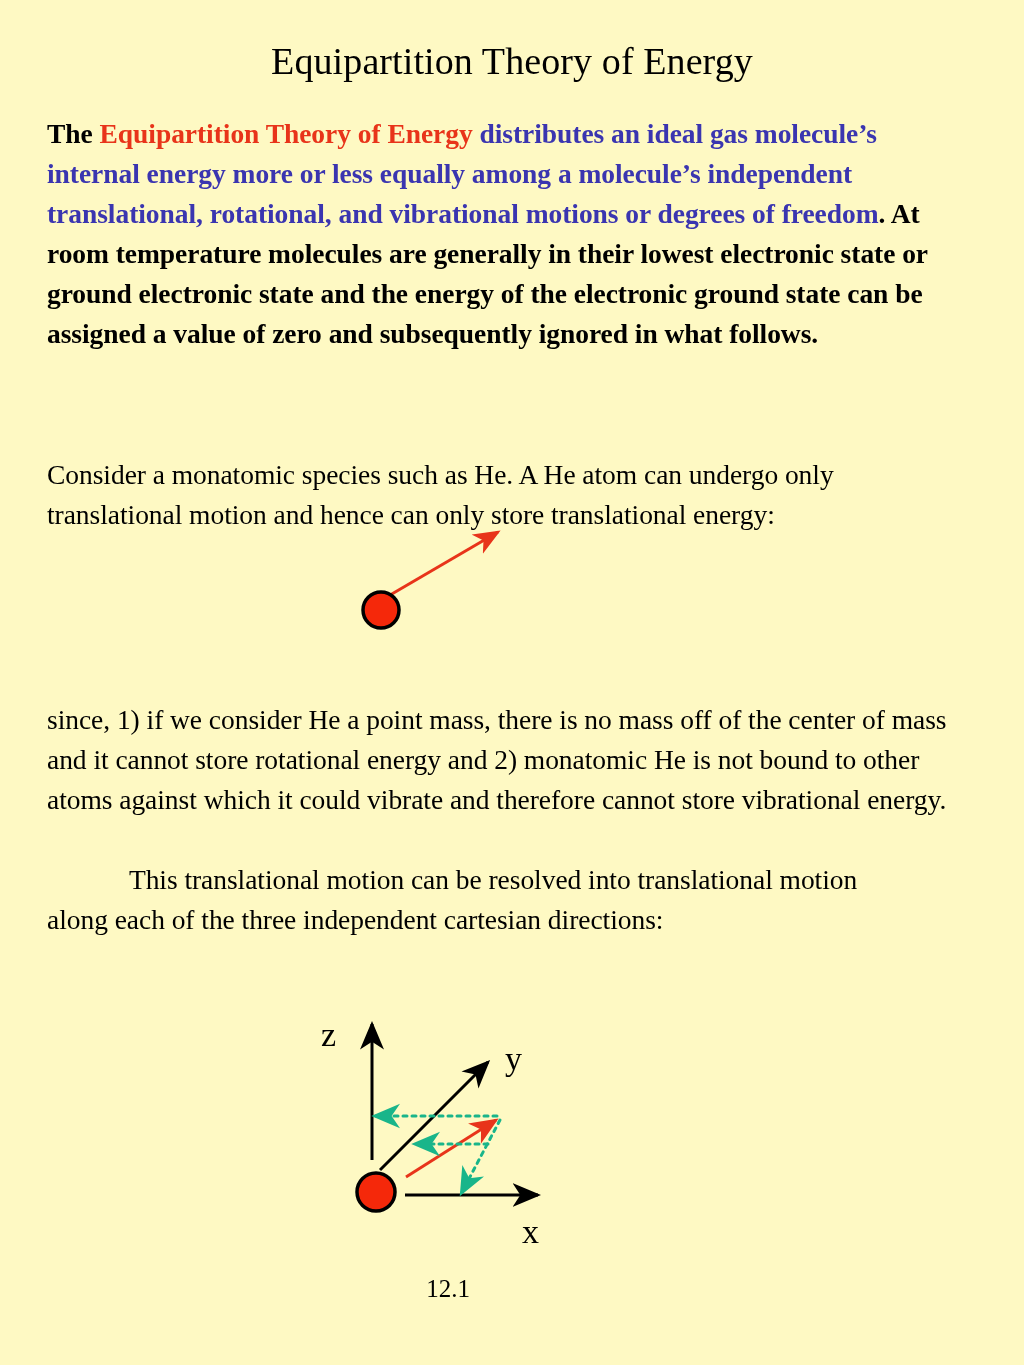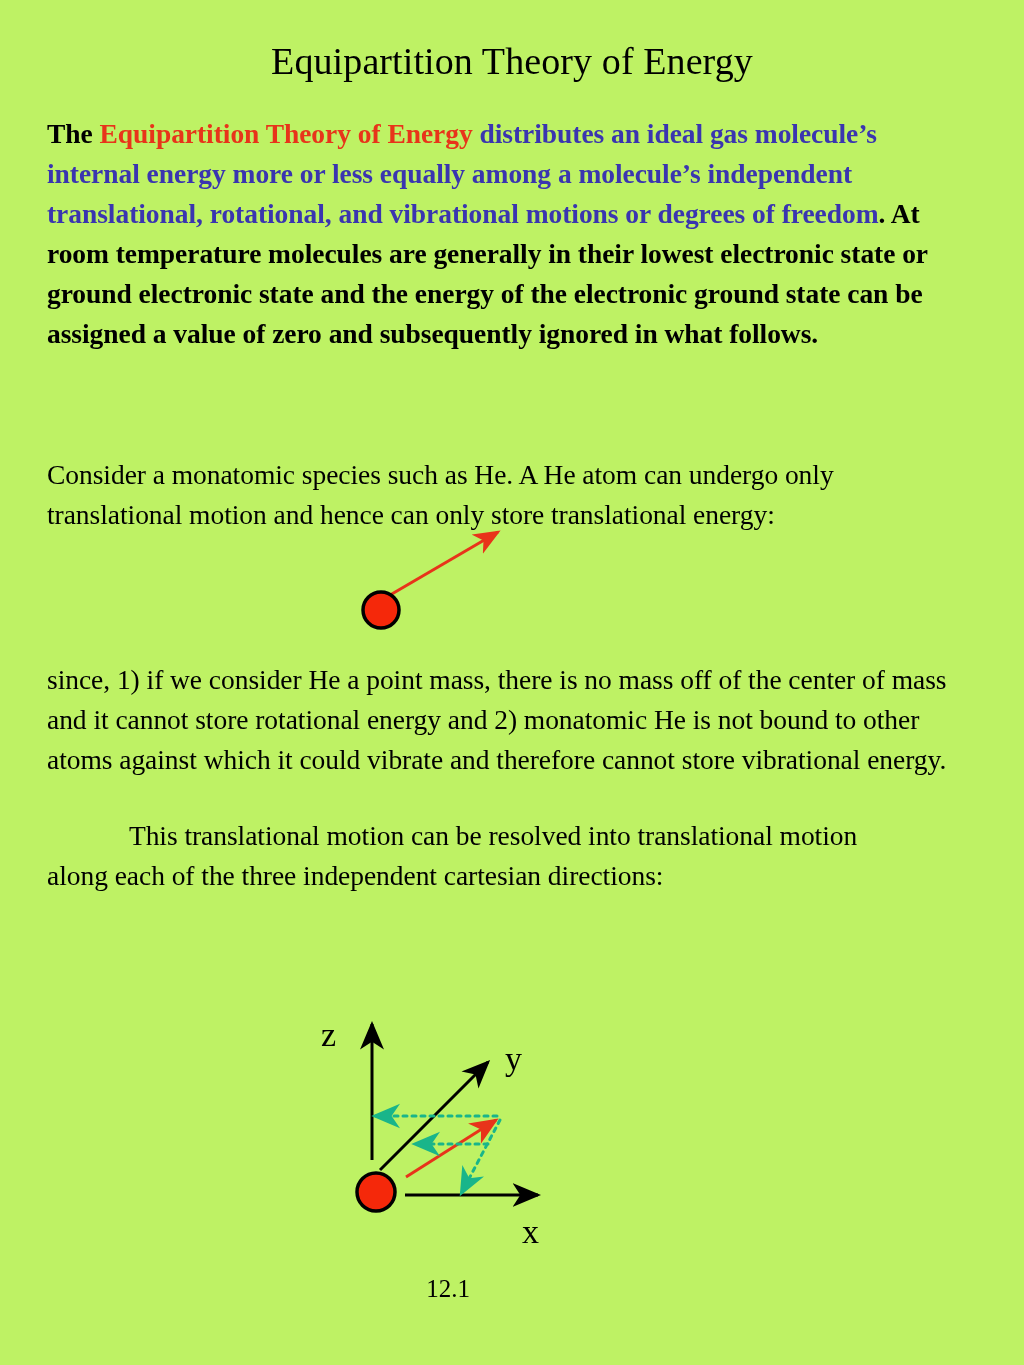--- a/index.html
+++ b/index.html
@@ -10,21 +10,21 @@
   }
   body {
     font-family: "Liberation Serif", "DejaVu Serif", serif;
     color: #000000;
   }
   #page {
     position: relative;
     width: 1024px;
     height: 1365px;
     margin: 0 auto;
-    background: #bef264;
+    background: #fef9c3;
     overflow: hidden;
   }
 
   
   .slide-title {
     position: absolute;
     left: 0;
     top: 42px;
     width: 1024px;
     text-align: center;
@@ -37,22 +37,22 @@
   
   .para {
     position: absolute;
     font-size: 27.5px;
     line-height: 40px;
     text-align: left;
     letter-spacing: -0.05px;
   }
   .p1 { left: 47px; top: 114px;  width: 912px; font-weight: bold; }
   .p2 { left: 47px; top: 444px;  width: 880px; margin-top: 11px; }
-  .p3 { left: 47px; top: 660px;  width: 900px; }
-  .p4 { left: 47px; top: 816px;  width: 830px; }
+  .p3 { left: 47px; top: 700px;  width: 900px; }
+  .p4 { left: 47px; top: 860px;  width: 830px; }
 
   .t-red  { color: #E8341A; }
   .t-blue { color: #3A35B0; }
 
   
   .figure {
     position: absolute;
   }
   .fig1 { left: 330px; top: 505px;  width: 220px; height: 145px; }
   .fig2 { left: 300px; top: 1000px; width: 300px; height: 265px; }

